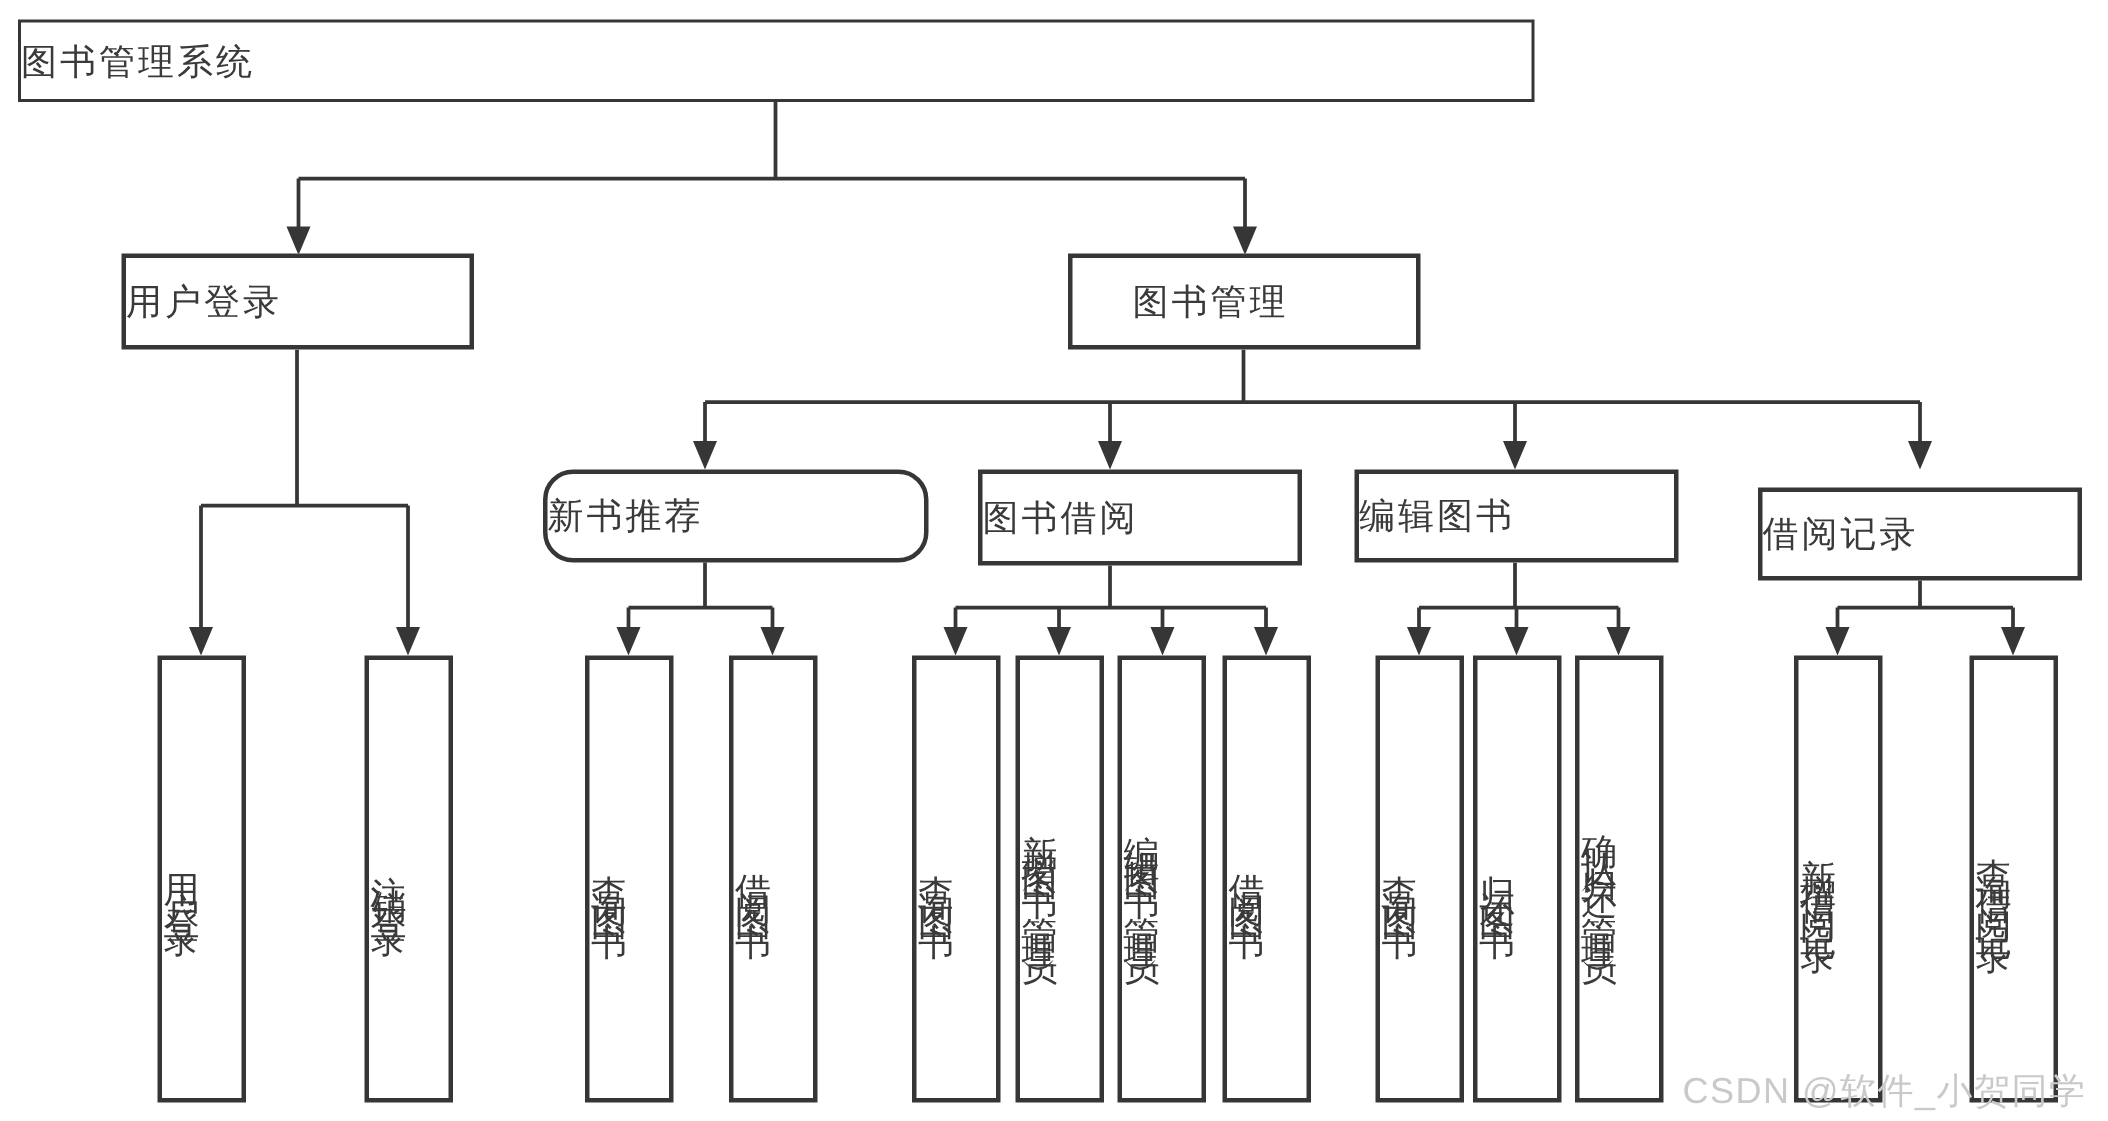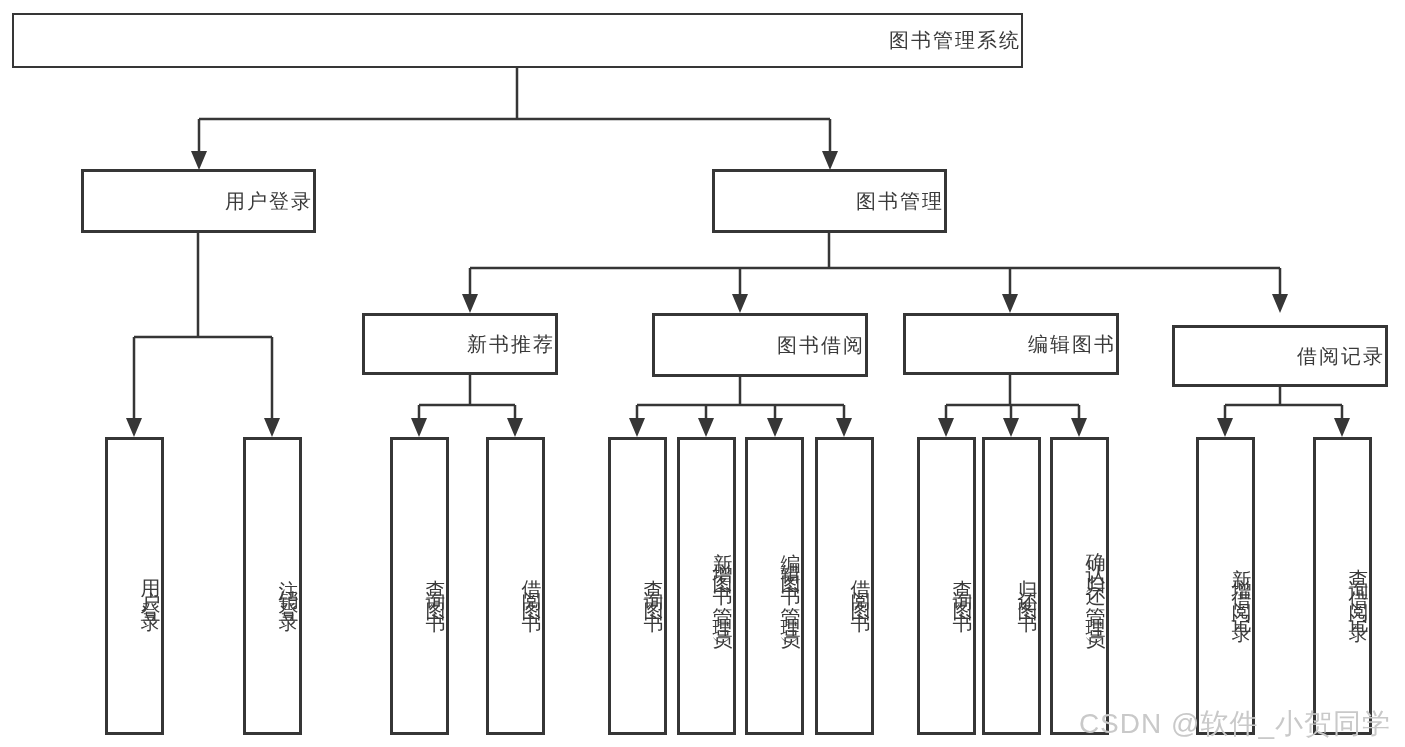--- a/index.html
+++ b/index.html
@@ -16,38 +16,38 @@
     left: 0; top: 0;
     width: 1405px; height: 747px;
   }
   .node {
     position: absolute;
     box-sizing: border-box;
     background: #ffffff;
     border: 3px solid #363636;
     display: flex;
     align-items: center;
-    justify-content: flex-end;
+    justify-content: flex-start;
     color: #3a3a3a;
-    font-size: 20px;
+    font-size: 24px;
     letter-spacing: 2px;
   }
   .node--root { border-width: 2px; }
   .node--leaf .vlabel {
     writing-mode: vertical-rl;
     text-orientation: mixed;
     line-height: 1;
     letter-spacing: 11px;
     white-space: nowrap;
   }
   .watermark {
     position: absolute;
     right: 14px;
     bottom: 4px;
-    font-size: 28px;
+    font-size: 24px;
     color: #c9c9c9;
     letter-spacing: 1px;
     white-space: nowrap;
     z-index: 5;
   }
 </style>
 </head>
 <body>
 
 <div id="canvas">
@@ -73,25 +73,25 @@
     </g>
   </svg>
 
   <div class="node node--root" style="left:12px; top:13px; width:1011px; height:55px;">
     <span>图书管理系统</span>
   </div>
 
   <div class="node" style="left:81px; top:169px; width:235px; height:64px;">
     <span>用户登录</span>
   </div>
-  <div class="node" style="left:712px; top:169px; width:235px; height:64px;">
+  <div class="node" style="left:712px; top:169px; width:235px; height:64px;padding-left:40px;">
     <span>图书管理</span>
   </div>
 
-  <div class="node" style="left:362px; top:313px; width:196px; height:62px;">
+  <div class="node" style="left:362px; top:313px; width:257px; height:62px;border-radius:20px;">
     <span>新书推荐</span>
   </div>
   <div class="node" style="left:652px; top:313px; width:216px; height:64px;">
     <span>图书借阅</span>
   </div>
   <div class="node" style="left:903px; top:313px; width:216px; height:62px;">
     <span>编辑图书</span>
   </div>
   <div class="node" style="left:1172px; top:325px; width:216px; height:62px;">
     <span>借阅记录</span>

